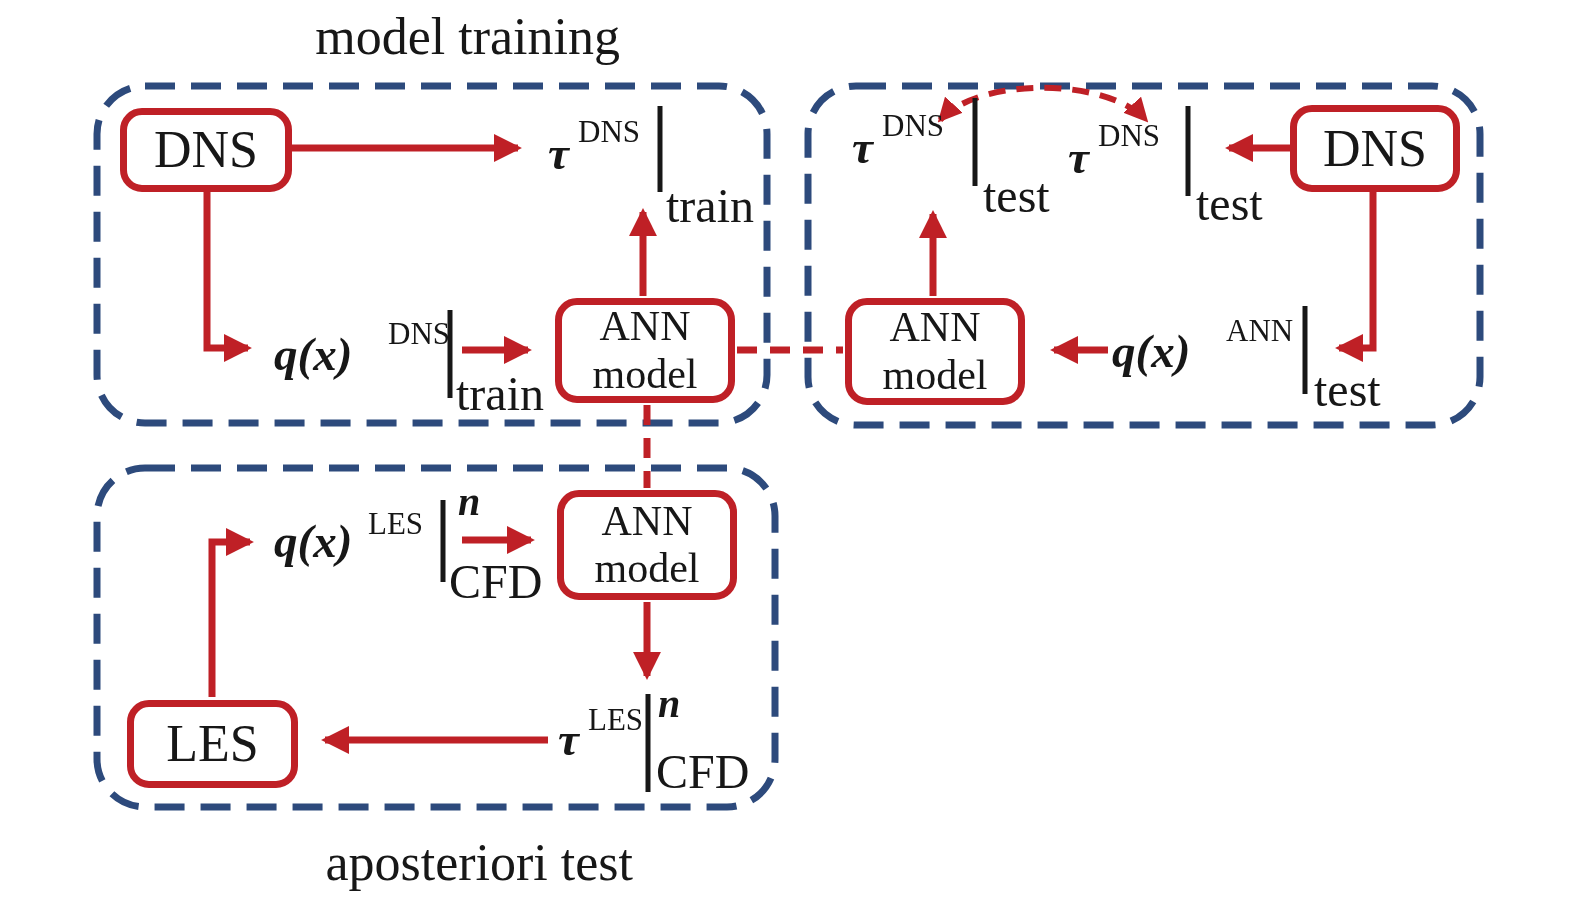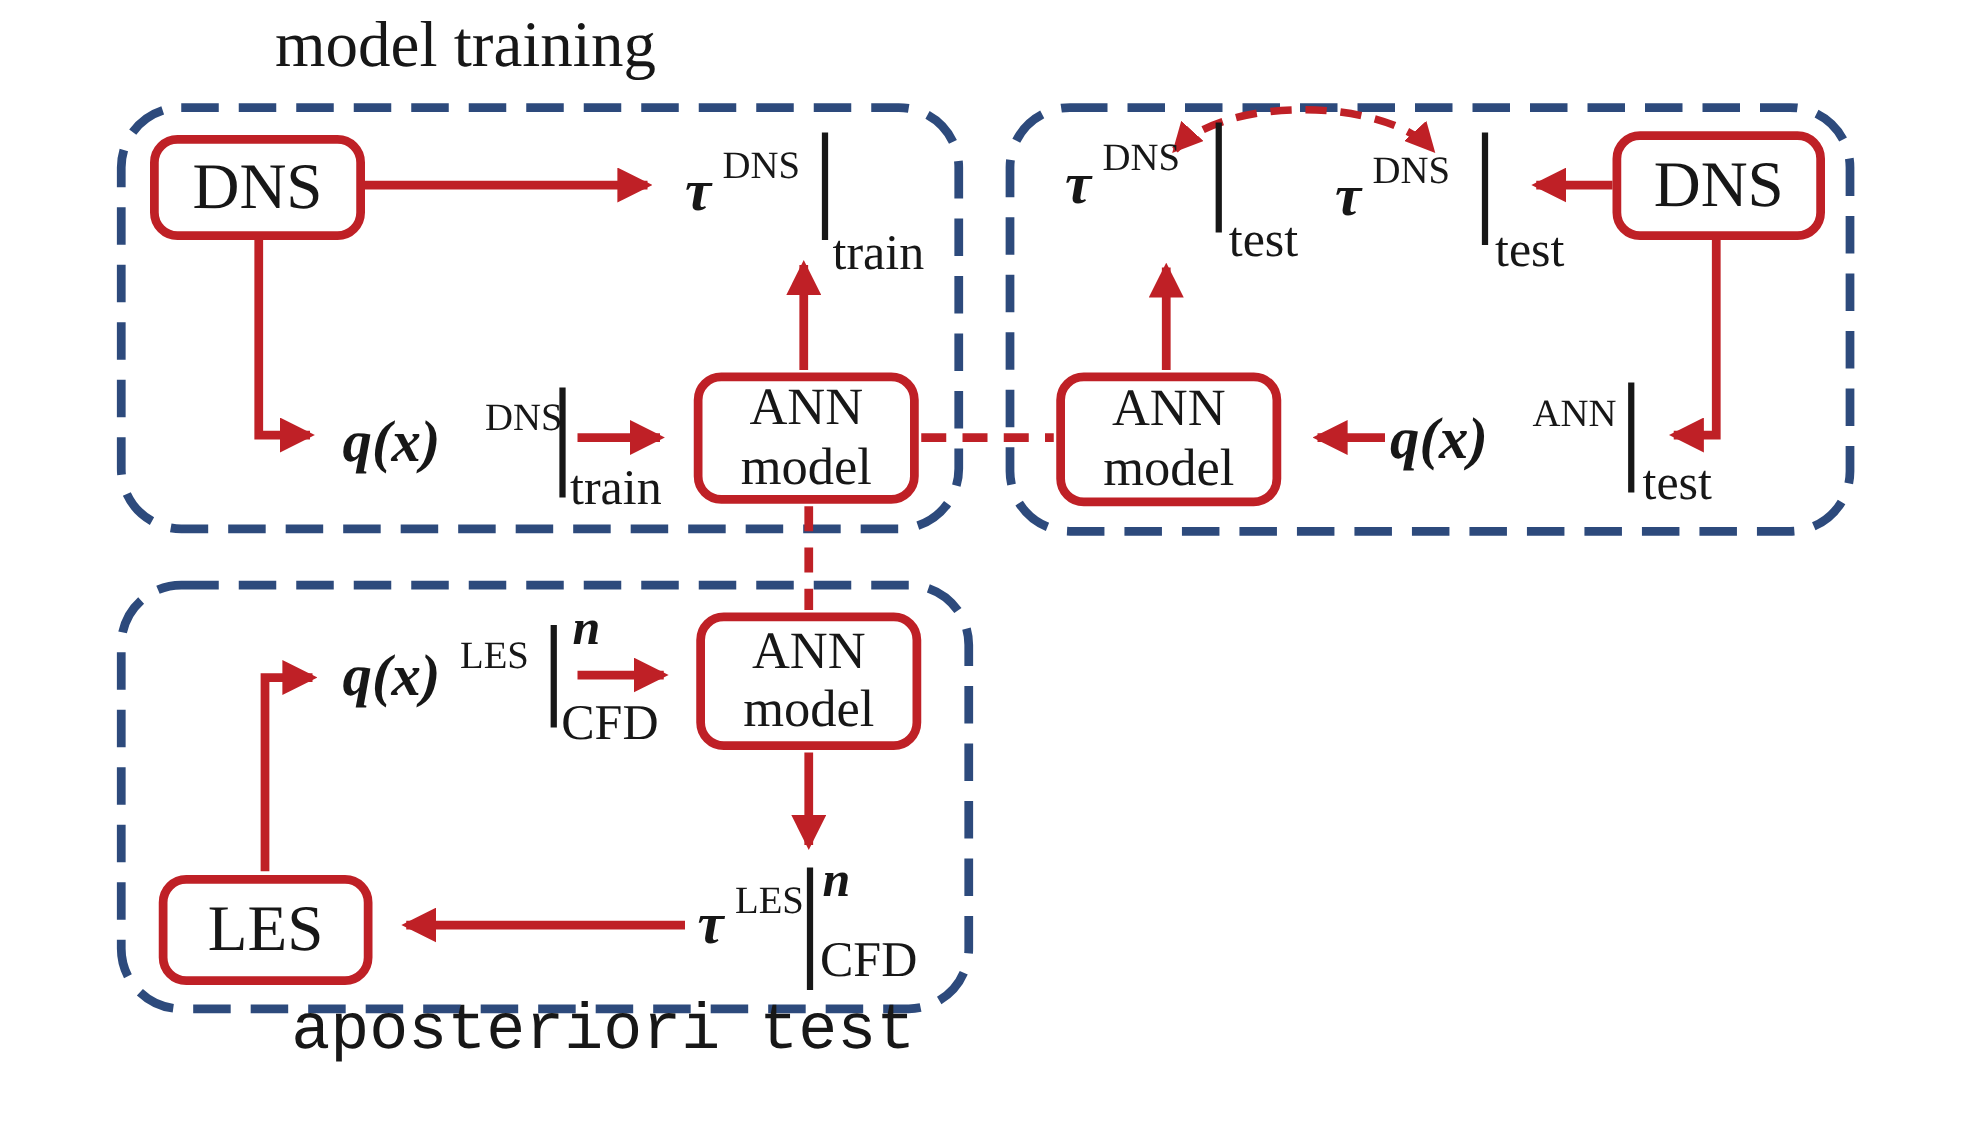--- a/index.html
+++ b/index.html
@@ -2,31 +2,31 @@
 <html><head>
 <meta charset="utf-8">
 <style>
   html,body{margin:0;padding:0;background:#ffffff;}
   #canvas{
     position:relative;width:1575px;height:898px;background:#ffffff;
     font-family:"Liberation Serif","DejaVu Serif",serif;color:#171717;overflow:hidden;
   }
   #wires{position:absolute;left:0;top:0;width:1575px;height:898px;}
   .abs{position:absolute;white-space:nowrap;}
-  .title{font-size:52px;text-align:left;line-height:1.1;}
+  .title{font-size:52px;text-align:right;line-height:1.1;}
   .nodebox{
     position:absolute;border:7px solid #bf2026;border-radius:22px;background:#ffffff;
     display:flex;align-items:center;justify-content:center;flex-direction:column;
     box-sizing:border-box;
   }
   .nodebox .one{font-size:52px;line-height:1;}
   .nodebox .l1,.nodebox .l2{font-size:42px;line-height:1.12;}
   .t-base{font-size:47px;font-style:italic;font-weight:bold;line-height:1;}
   .t-sup{font-size:31px;line-height:1;}
-  .t-sub{font-size:40px;line-height:1;}
+  .t-sub{font-size:48px;line-height:1;}
   .t-n{font-size:40px;font-style:italic;font-weight:bold;line-height:1;}
 </style>
 </head>
 <body>
 
 <div id="canvas">
 
   <svg id="wires" viewBox="0 0 1575 898" xmlns="http://www.w3.org/2000/svg">
     <defs>
       <marker id="ah" viewBox="0 0 10 10" refX="8.6" refY="5" markerWidth="4" markerHeight="4" orient="auto-start-reverse">
@@ -66,21 +66,21 @@
       <line x1="450" y1="310" x2="450" y2="398"></line>
       <line x1="975" y1="98" x2="975" y2="186"></line>
       <line x1="1188" y1="106" x2="1188" y2="196"></line>
       <line x1="1305" y1="306" x2="1305" y2="394"></line>
       <line x1="443" y1="500" x2="443" y2="582"></line>
       <line x1="648" y1="694" x2="648" y2="792"></line>
     </g>
   </svg>
 
   <div class="abs title" style="left:220px;top:8px;width:400px;">model training</div>
-  <div class="abs title" style="left:233px;top:796px;width:400px;font-family:Liberation Mono, monospace;">aposteriori test</div>
+  <div class="abs title" style="left:233px;top:834px;width:400px;">aposteriori test</div>
 
   <div class="nodebox" style="left:120px;top:108px;width:172px;height:84px;">
       <span class="one">DNS</span>
     </div>
   <div class="nodebox" style="left:1290px;top:105px;width:170px;height:87px;">
       <span class="one">DNS</span>
     </div>
   <div class="nodebox" style="left:127px;top:700px;width:171px;height:88px;">
       <span class="one">LES</span>
     </div>

